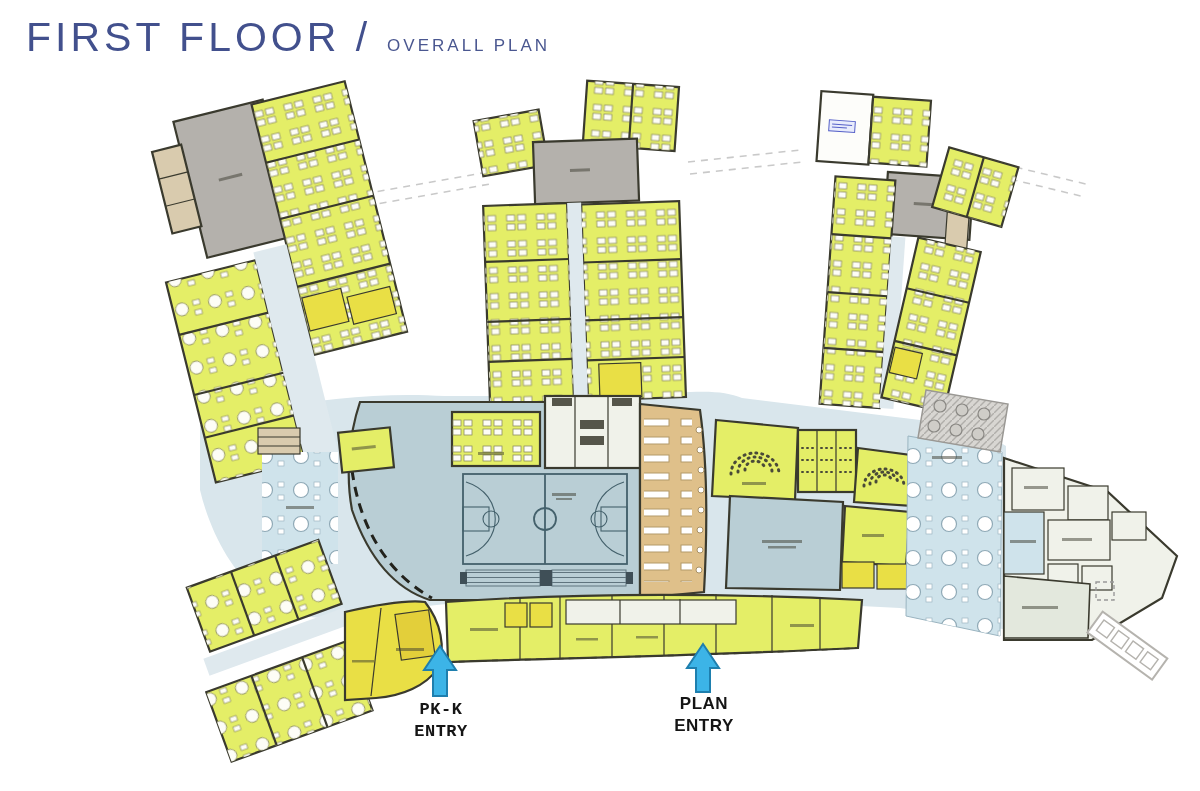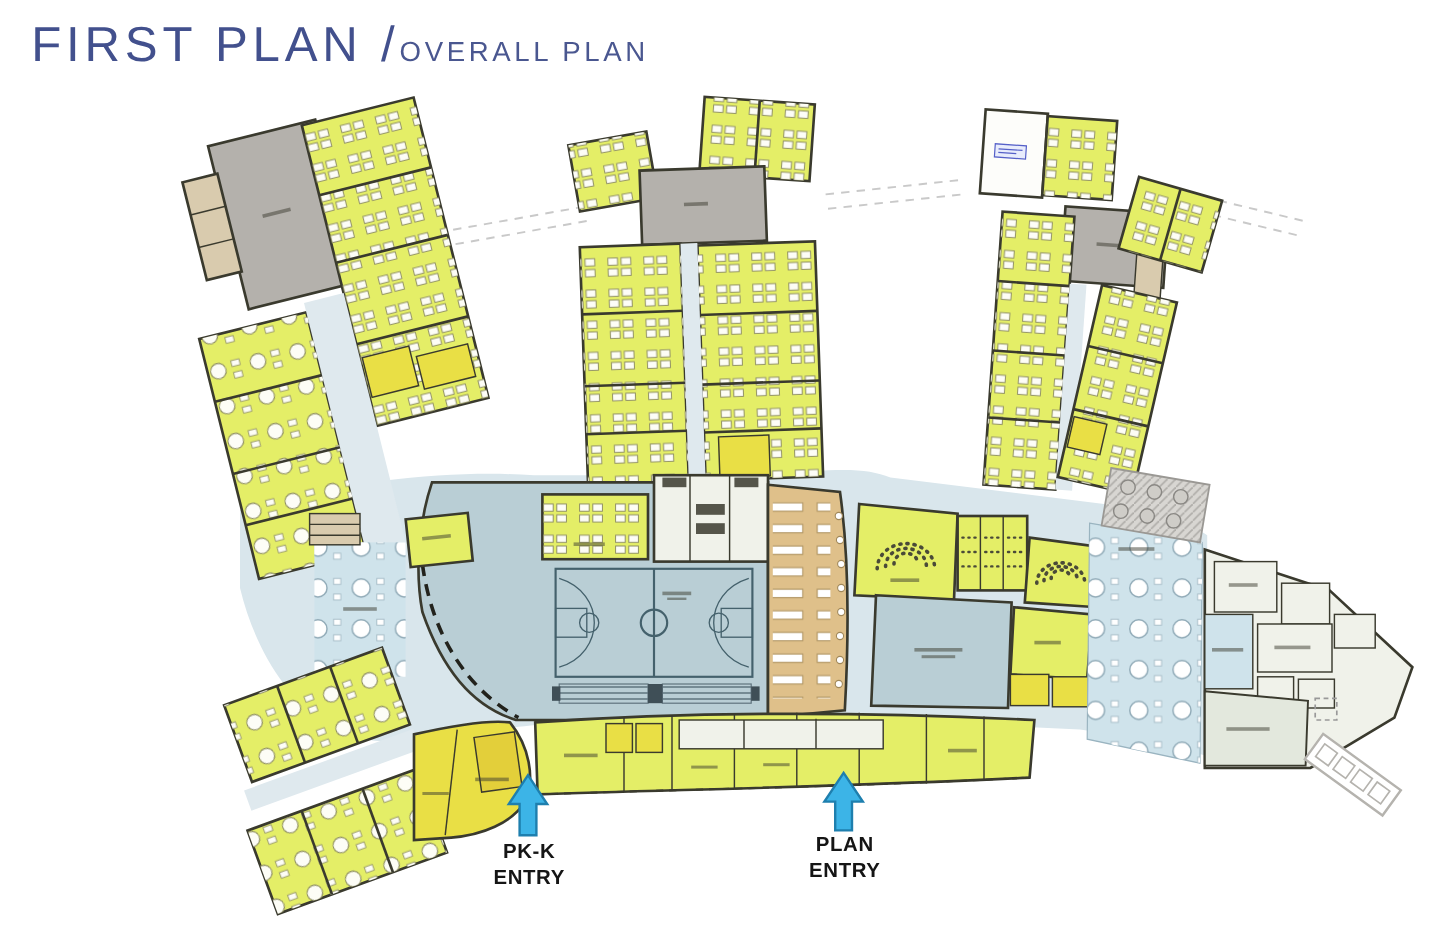--- a/index.html
+++ b/index.html
@@ -1,25 +1,25 @@
 <!DOCTYPE html>
 <html><head>
 <meta charset="utf-8">
 <style>
   html,body{margin:0;padding:0;background:#fff;}
   .stage{position:relative;width:1200px;height:791px;background:#fff;overflow:hidden;
          font-family:"Liberation Sans",sans-serif;}
   
   .title{position:absolute;left:26px;top:14px;display:flex;align-items:baseline;color:#42508d;}
   .title .main{font-size:41px;font-weight:300;letter-spacing:4px;}
-  .title .sub{font-size:23px;font-weight:400;letter-spacing:3px;color:#4a5790;}
+  .title .sub{font-size:17px;font-weight:400;letter-spacing:3px;margin-left:16px;color:#4a5790;}
   
   .entry-label{position:absolute;text-align:center;font-weight:700;font-size:17px;
                line-height:1.3;letter-spacing:.5px;color:#151515;}
-  #pk-label{left:396px;top:699px;width:90px;}
+  #pk-label{left:396px;top:699px;width:90px;font-family:Liberation Mono, monospace;}
   #main-label{left:659px;top:693px;width:90px;}
   
   svg{position:absolute;left:0;top:0;}
   .wall{stroke:#3a3a2e;stroke-width:2.2;}
   .wall-thin{stroke:#3a3a2e;stroke-width:1.2;}
   .classroom{fill:#e4ee67;}
   .bright{fill:#e9df45;}
   .corridor{fill:#dfe9ee;stroke:none;}
   .courtyard{fill:#b4b1ac;}
   .commons{fill:#d9e6ec;}
@@ -35,21 +35,21 @@
   .seats{stroke:#4a4a38;stroke-width:3;fill:none;stroke-linecap:round;stroke-dasharray:1 5;}
   .canopy{stroke:#c9c9c9;stroke-width:1.6;stroke-dasharray:7 6;fill:none;}
   .arrow{fill:#3cb4e7;stroke:#1e7fae;stroke-width:2;}
 </style>
 </head>
 <body>
 
 <div class="stage">
 
   <div class="title">
-    <span class="main">FIRST PLAN /</span>
+    <span class="main">FIRST FLOOR /</span>
     <span class="sub">OVERALL PLAN</span>
   </div>
 
   <svg width="1200" height="791" viewBox="0 0 1200 791">
     <defs>
       <pattern id="patDesks" width="30" height="26" patternUnits="userSpaceOnUse">
         <rect x="3" y="4" width="8" height="6" fill="#fdfdf6" stroke="#8c8c60" stroke-width=".8"></rect>
         <rect x="14" y="4" width="8" height="6" fill="#fdfdf6" stroke="#8c8c60" stroke-width=".8"></rect>
         <rect x="3" y="13" width="8" height="6" fill="#fdfdf6" stroke="#8c8c60" stroke-width=".8"></rect>
         <rect x="14" y="13" width="8" height="6" fill="#fdfdf6" stroke="#8c8c60" stroke-width=".8"></rect>

